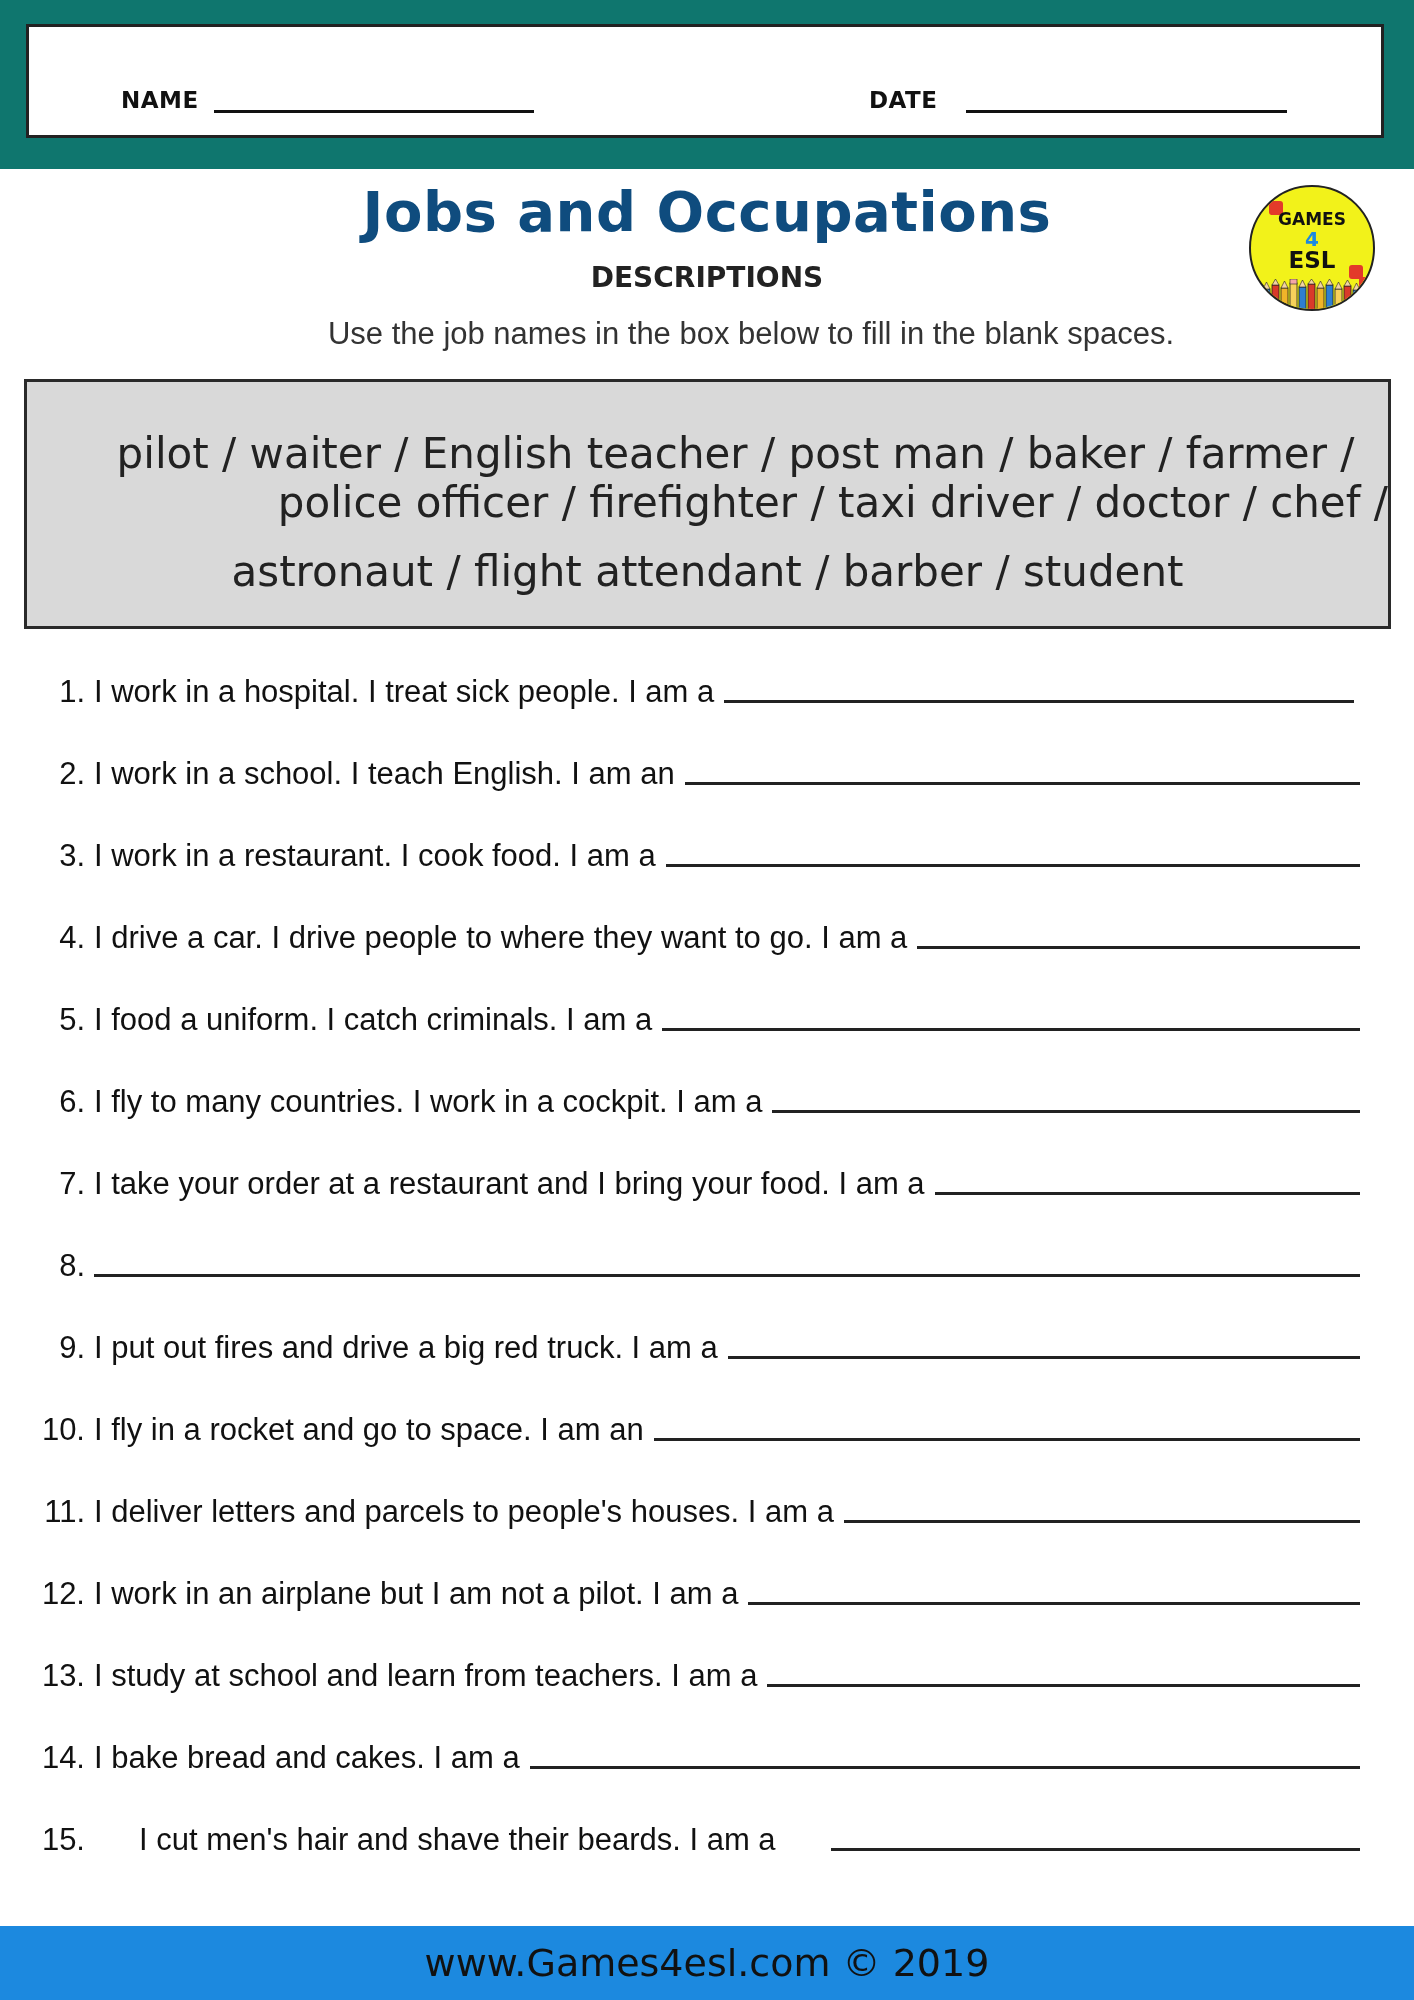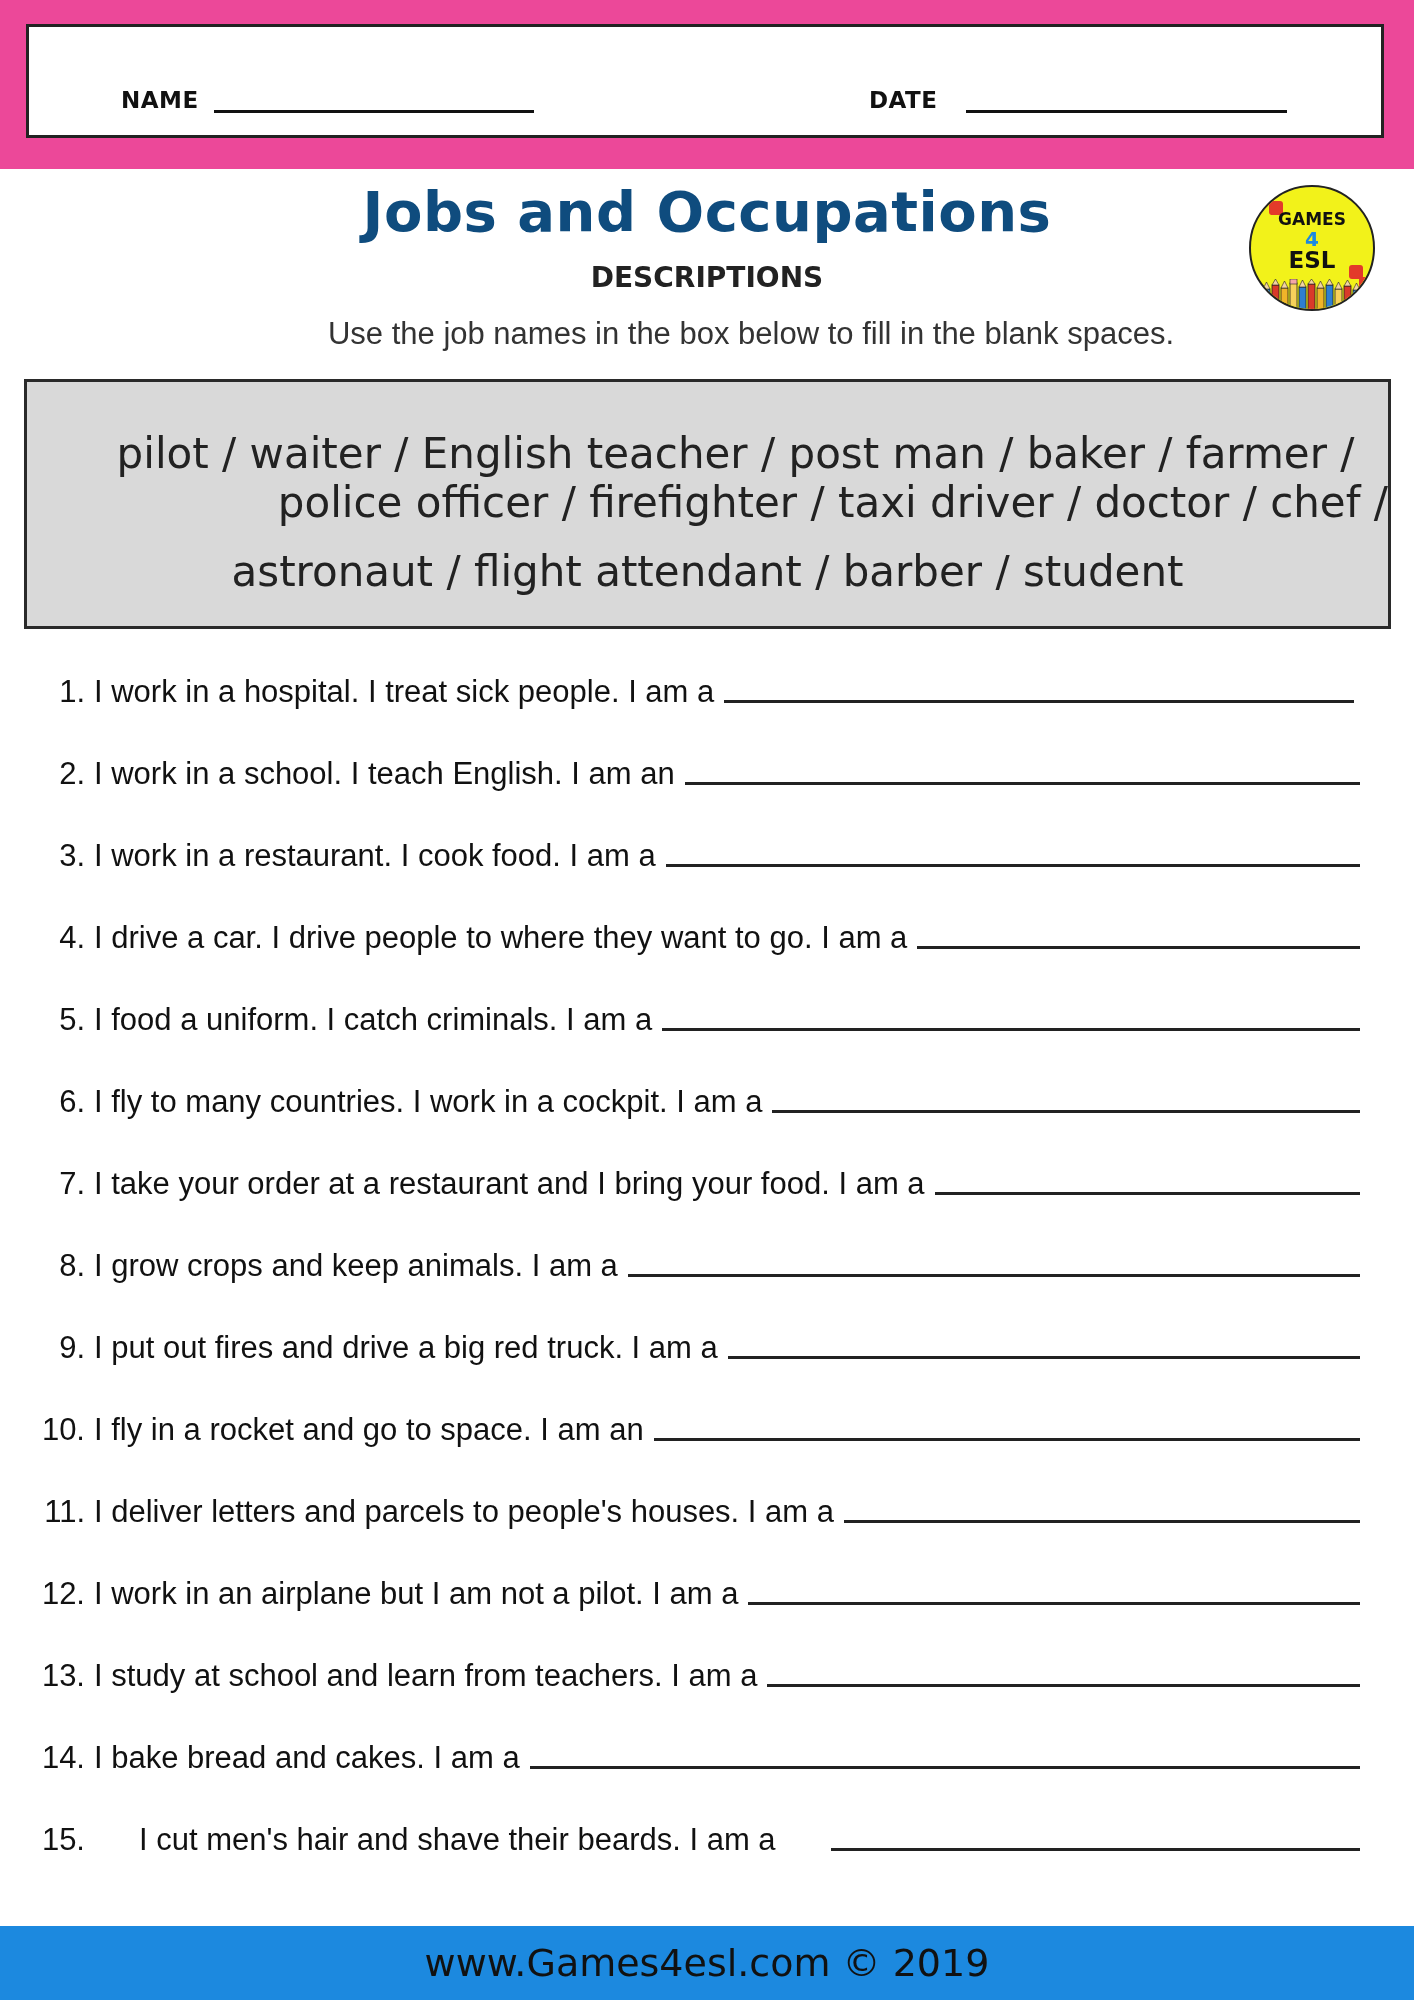--- a/index.html
+++ b/index.html
@@ -13,21 +13,21 @@
       position: relative;
       overflow: hidden;
       font-family: "Liberation Sans", sans-serif;
       color: #111111;
     }
     
     .top-band {
       position: absolute;
       left: 0; top: 0;
       width: 1414px; height: 169px;
-      background: #ec4899;
+      background: #0f766e;
     }
     .name-date-box {
       position: absolute;
       left: 26px; top: 24px;
       width: 1358px; height: 114px;
       background: #ffffff;
       border: 3px solid #222222;
       box-sizing: border-box;
     }
     .nd-label {
@@ -274,21 +274,20 @@
   <span class="q-text">I fly to many countries. I work in a cockpit. I am a</span>
   <span class="q-blank"></span>
 </div>
 <div class="question" style="top:1162px;">
   <span class="q-num">7.</span>
   <span class="q-text">I take your order at a restaurant and I bring your food. I am a</span>
   <span class="q-blank"></span>
 </div>
 <div class="question" style="top:1244px;">
   <span class="q-num">8.</span>
-  <span class="q-text">I grow crops and keep animals. I am a</span>
   <span class="q-blank"></span>
 </div>
 <div class="question" style="top:1326px;">
   <span class="q-num">9.</span>
   <span class="q-text">I put out fires and drive a big red truck. I am a</span>
   <span class="q-blank"></span>
 </div>
 <div class="question" style="top:1408px;">
   <span class="q-num">10.</span>
   <span class="q-text">I fly in a rocket and go to space. I am an</span>

